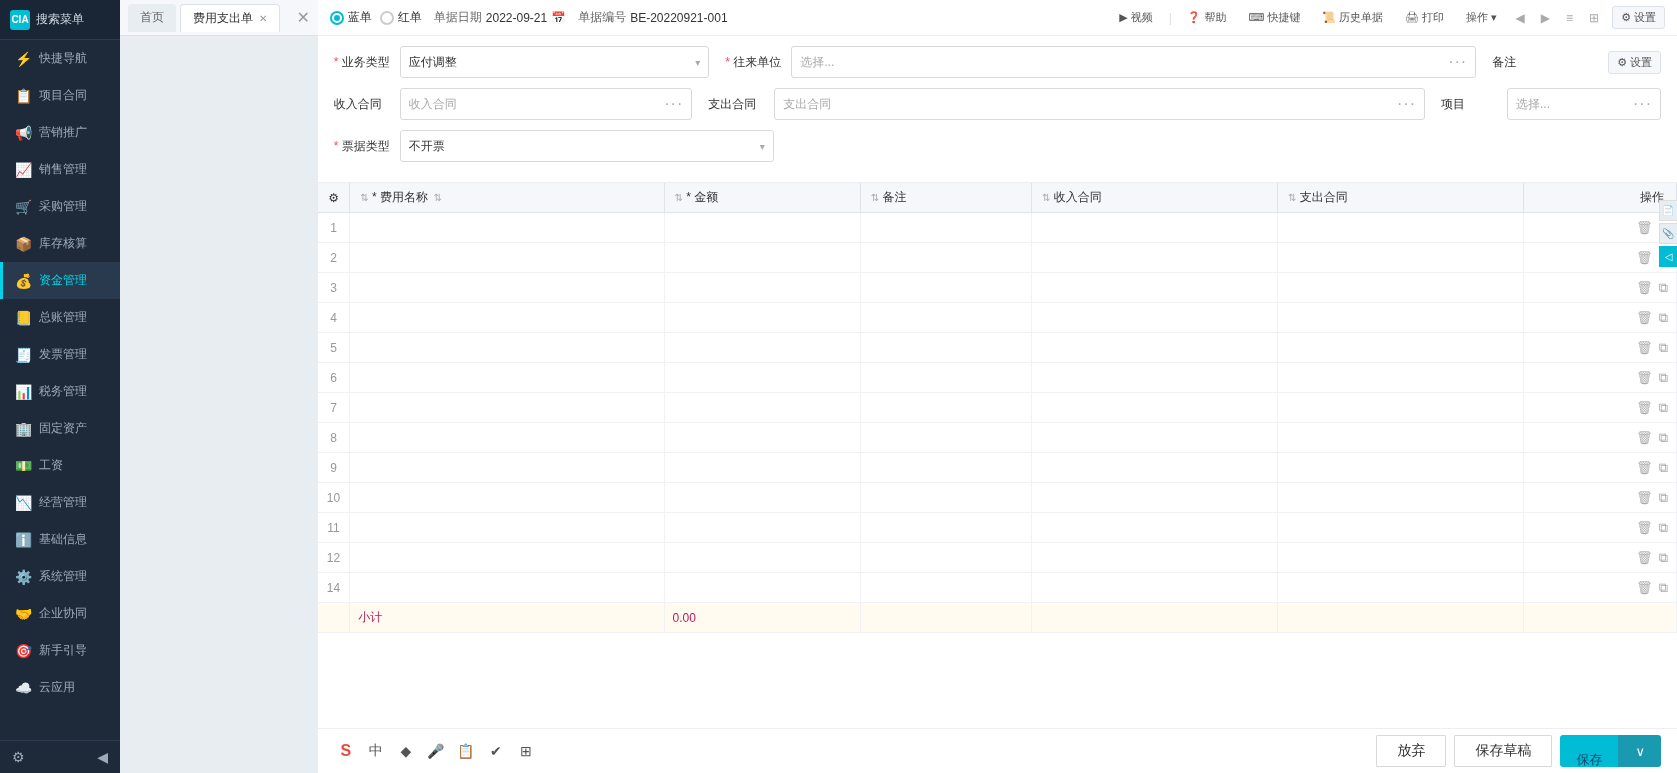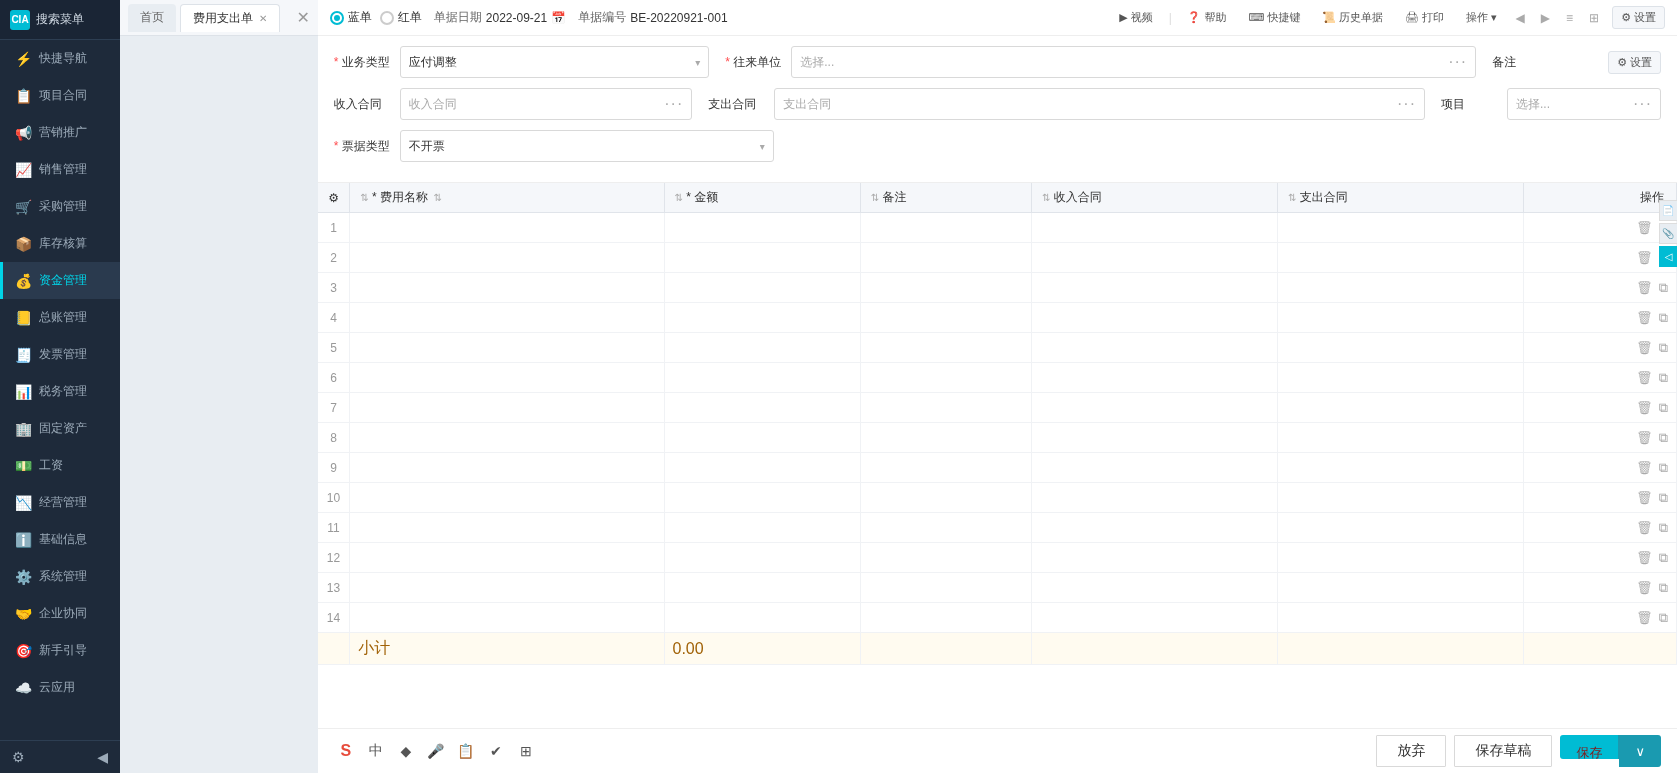--- a/index.html
+++ b/index.html
@@ -239,22 +239,22 @@
       color: #333;
       border-right: 1px solid #f0f2f5;
       height: 30px;
     }
     tbody td.row-num { color: #999; text-align: center; width: 30px; }
     .subtotal-row {
       background: #fffbf0;
       border-top: 1px solid #e0e4ea;
     }
     .subtotal-row td {
-      font-size: 16px;
-      color: #a16207;
+      font-size: 12px;
+      color: #be185d;
     }
 
     
     .action-cell {
       display: flex; align-items: center; gap: 6px; justify-content: flex-end;
     }
     .action-icon { color: #aaa; cursor: pointer; font-size: 13px; }
 
     
     .th-settings { width: 32px; text-align: center; }
@@ -297,25 +297,25 @@
       cursor: pointer;
       background: #1a9ab0;
       color: #fff;
       border: none;
     }
     .save-group {
       display: flex;
     }
     .btn-save-main {
       height: 24px;
-      padding: 9px 16px;
+      padding: 16px 16px;
       font-size: 13px;
       cursor: pointer;
       background: #00bcd4;
-      color: #7f1d1d;
+      color: #0c4a6e;
       border: none;
       border-radius: 3px 0 0 3px;
       border-right: 1px solid #1a9ab0;
     }
 
     
     ::-webkit-scrollbar { width: 6px; height: 6px; }
     ::-webkit-scrollbar-track { background: #f5f7fa; }
     ::-webkit-scrollbar-thumb { background: #c0c7cf; border-radius: 3px; }
 
@@ -752,34 +752,20 @@
     <td></td>
     <td></td>
     <td>
       <div class="action-cell">
         <span class="action-icon">🗑</span>
         <span class="action-icon">⧉</span>
       </div>
     </td>
   </tr>
             <tr>
-    <td class="row-num">13</td>
-    <td></td>
-    <td></td>
-    <td></td>
-    <td></td>
-    <td></td>
-    <td>
-      <div class="action-cell">
-        <span class="action-icon">🗑</span>
-        <span class="action-icon">⧉</span>
-      </div>
-    </td>
-  </tr>
-            <tr>
     <td class="row-num">14</td>
     <td></td>
     <td></td>
     <td></td>
     <td></td>
     <td></td>
     <td>
       <div class="action-cell">
         <span class="action-icon">🗑</span>
         <span class="action-icon">⧉</span>

